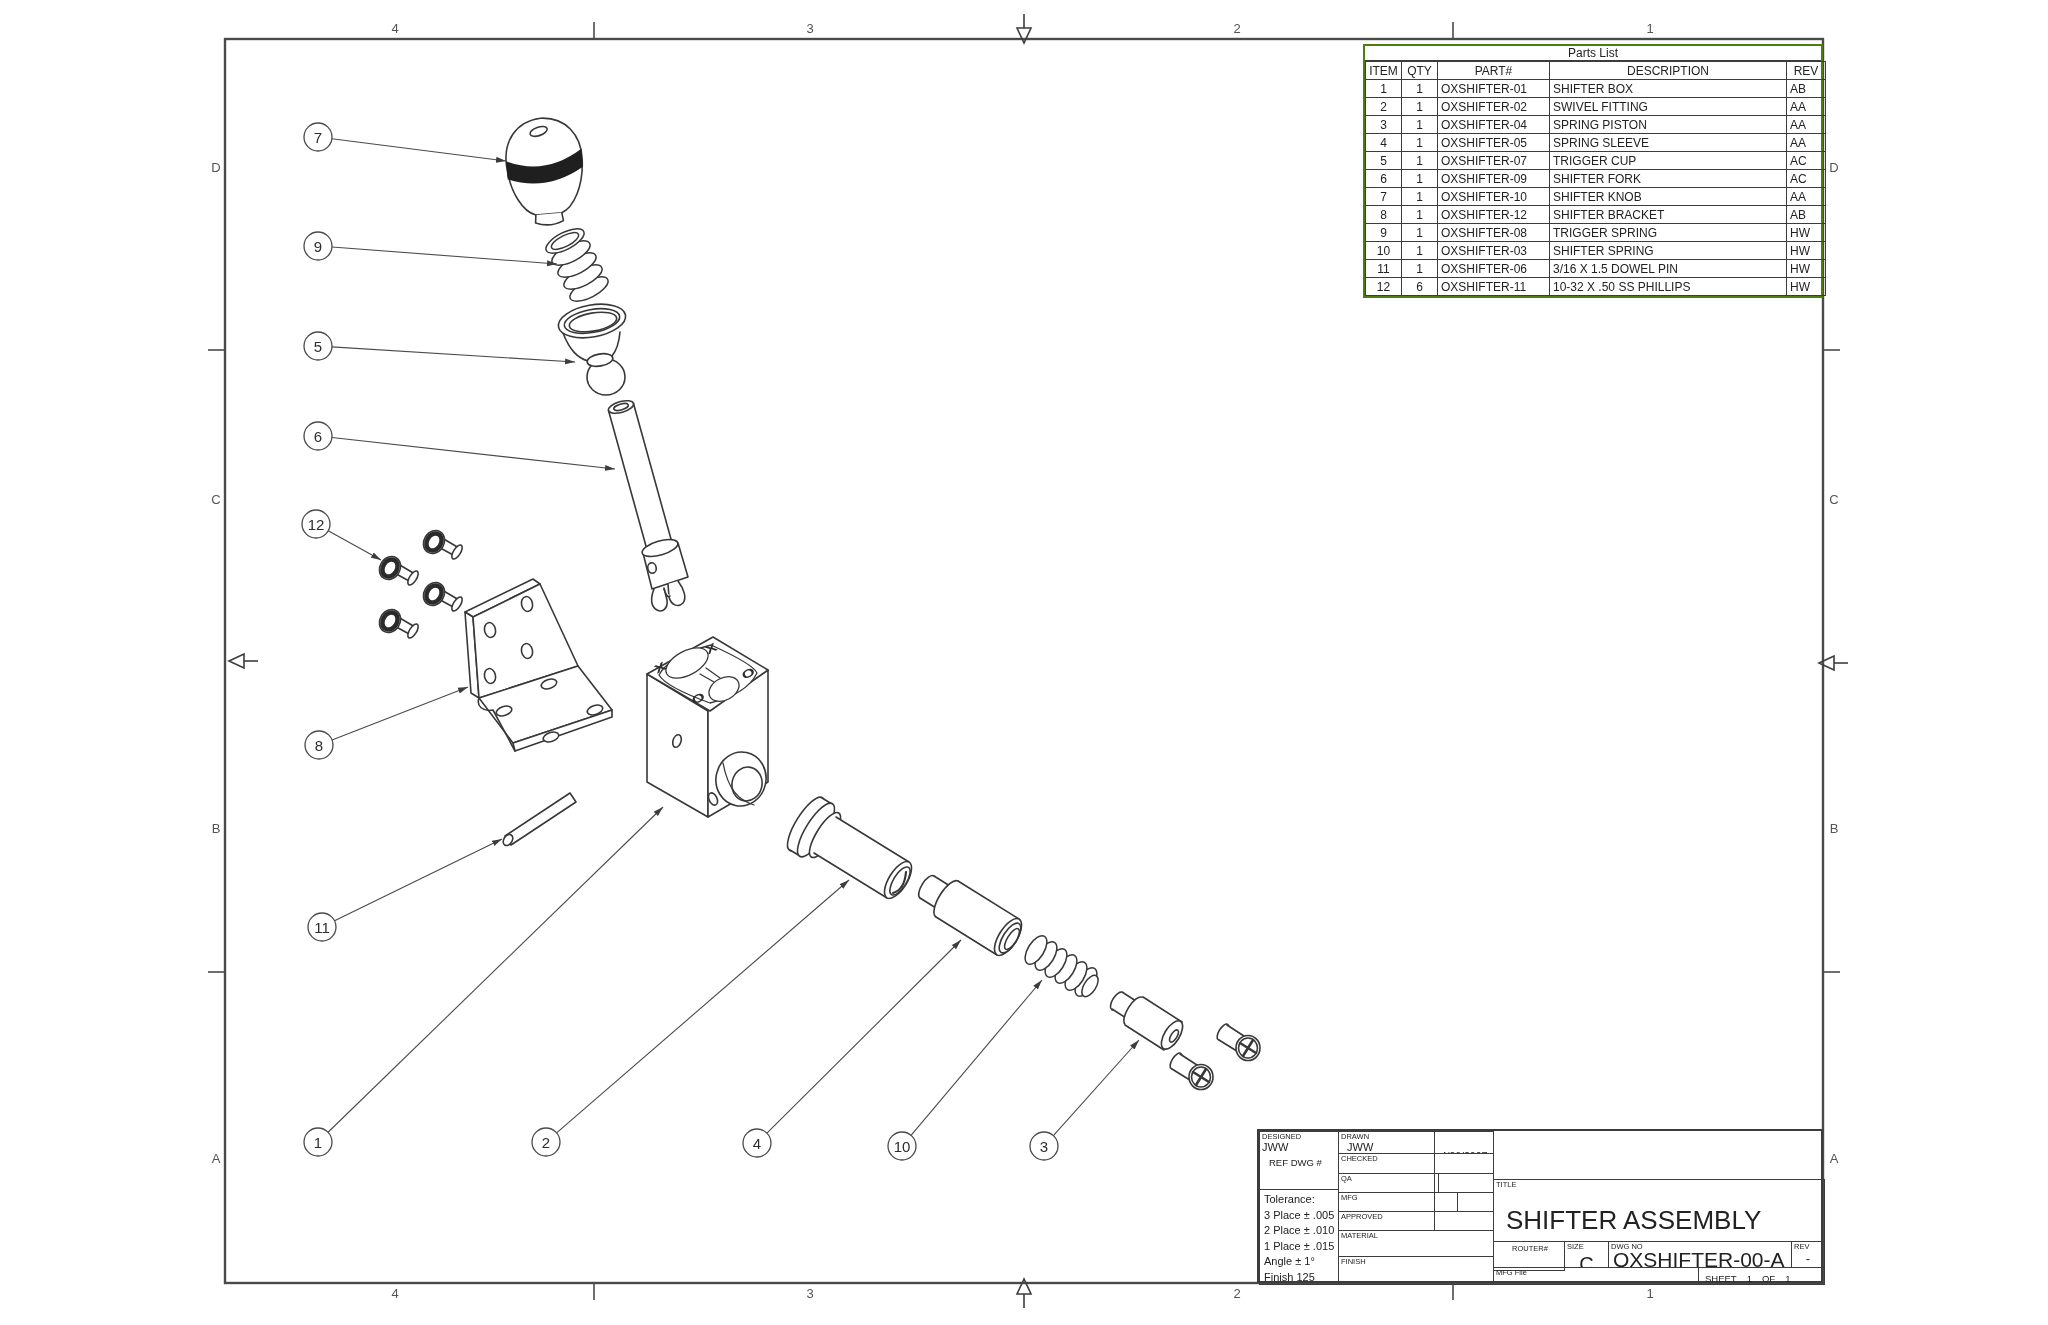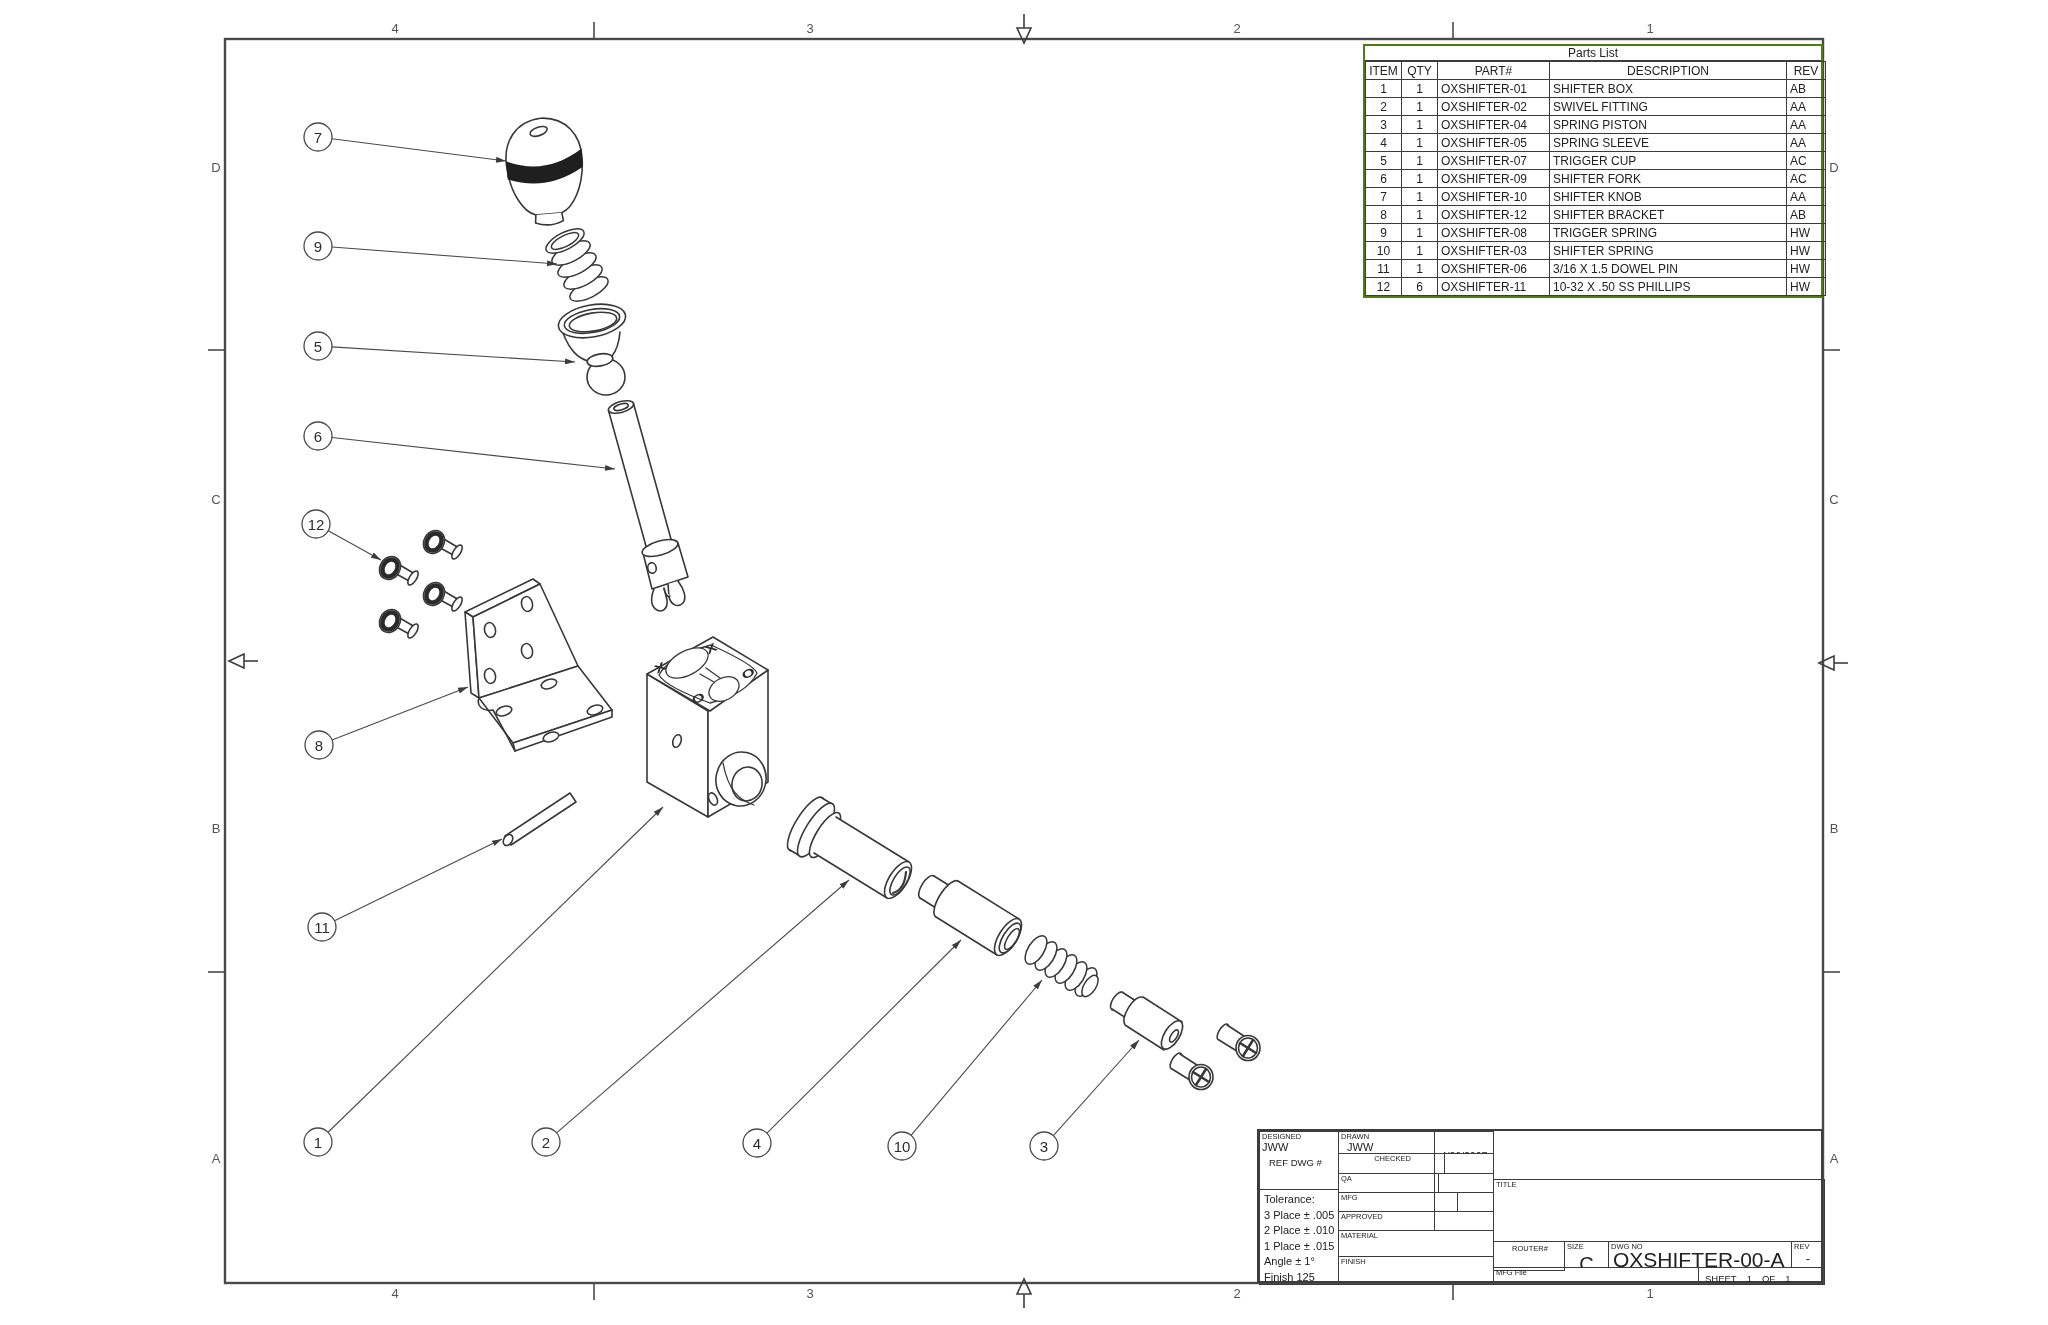--- a/index.html
+++ b/index.html
@@ -462,21 +462,21 @@
       <div class="tol" style="padding-top:0">Finish 125</div>
     </div>
 
     <div class="tb-cell" style="left:79px;top:0;width:97px;height:23px;">
       <div class="lbl">DRAWN</div>
       <div class="val">JWW</div>
     </div>
     <div class="tb-cell" style="left:175px;top:0;width:60px;height:23px;">
       <div style="font-size:10.5px;text-align:center;padding-top:18px">4/26/2007</div>
     </div>
-    <div class="tb-cell" style="left:79px;top:22px;width:107px;height:21px;text-align:center;">
+    <div class="tb-cell" style="left:79px;top:22px;width:97px;height:21px;">
       <div class="lbl">CHECKED</div>
     </div>
     <div class="tb-cell" style="left:175px;top:22px;width:60px;height:21px;"></div>
     <div class="tb-cell" style="left:79px;top:42px;width:101px;height:20px;">
       <div class="lbl">QA</div>
     </div>
     <div class="tb-cell" style="left:175px;top:42px;width:60px;height:20px;"></div>
     <div class="tb-cell" style="left:79px;top:61px;width:120px;height:20px;">
       <div class="lbl">MFG</div>
     </div>
@@ -487,20 +487,21 @@
     <div class="tb-cell" style="left:175px;top:80px;width:60px;height:20px;"></div>
     <div class="tb-cell" style="left:79px;top:99px;width:156px;height:27px;">
       <div class="lbl">MATERIAL</div>
     </div>
     <div class="tb-cell" style="left:79px;top:125px;width:156px;height:29px;">
       <div class="lbl">FINISH</div>
     </div>
 
     <div class="tb-cell" style="left:234px;top:48px;width:332px;height:63px;">
       <div class="lbl">TITLE</div>
+      <div id="tb-title-val">SHIFTER ASSEMBLY</div>
     </div>
     <div class="tb-cell" style="left:234px;top:110px;width:72px;height:30px;">
       <div class="lbl" style="text-align:center;padding-top:3px">ROUTER#</div>
     </div>
     <div class="tb-cell" style="left:305px;top:110px;width:45px;height:27px;">
       <div class="lbl">SIZE</div>
       <div id="size-val">C</div>
     </div>
     <div class="tb-cell" style="left:349px;top:110px;width:184px;height:27px;">
       <div class="lbl">DWG NO</div>

